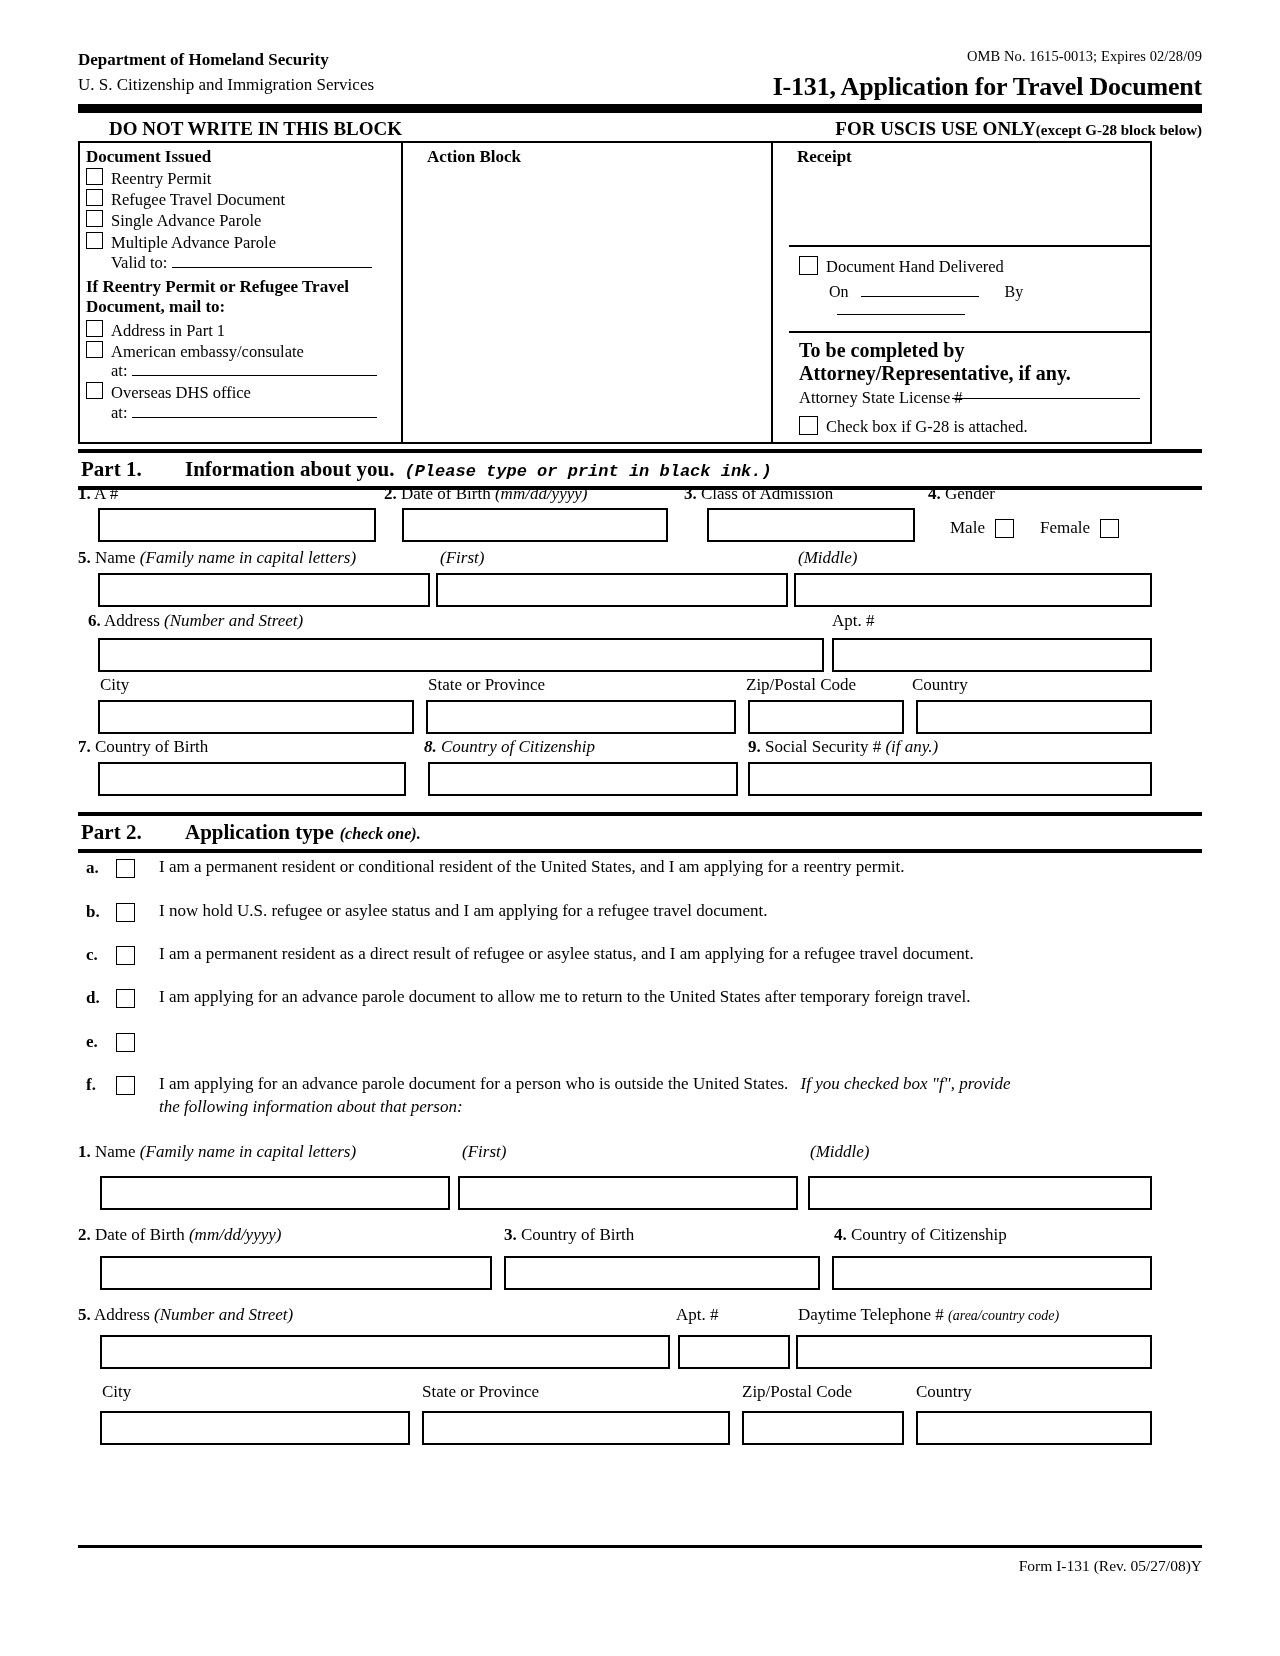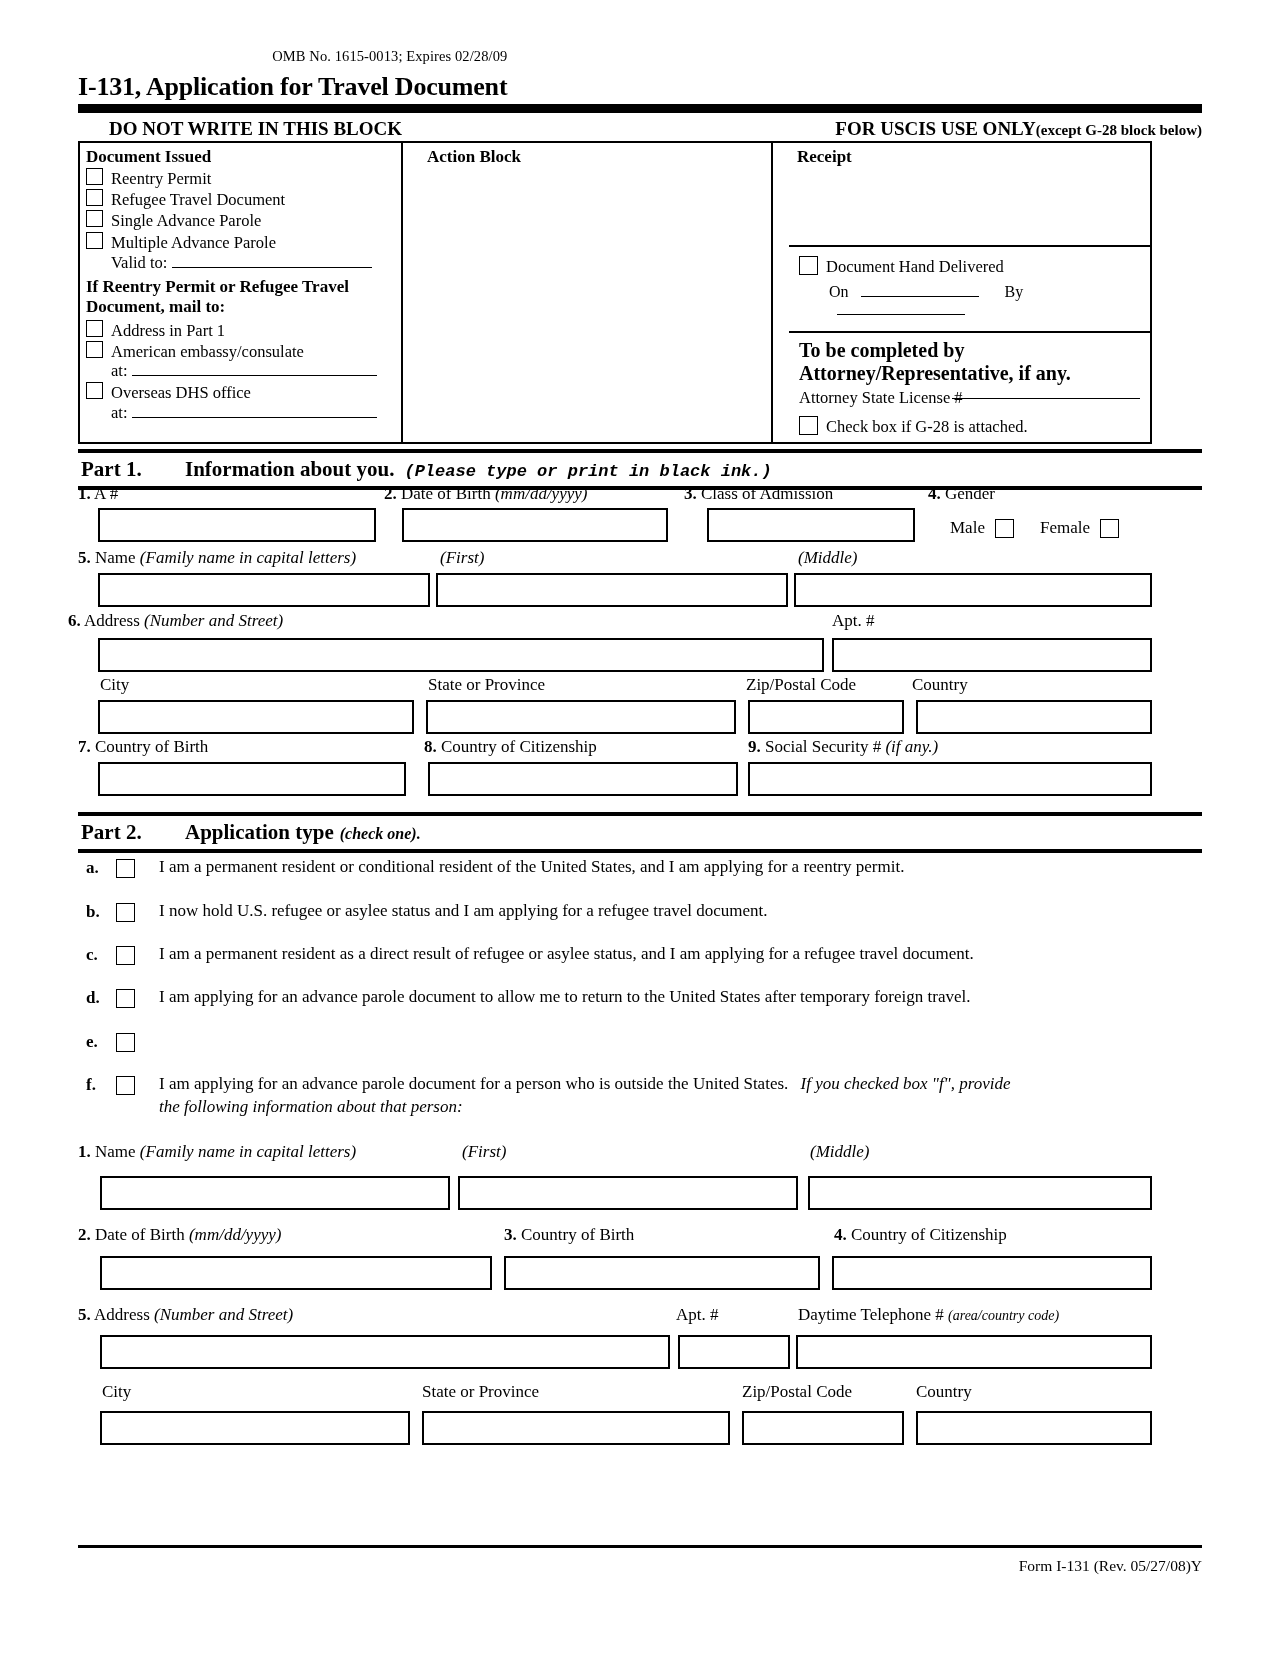--- a/index.html
+++ b/index.html
@@ -112,20 +112,24 @@
   .footer-rule { position: absolute; left: 78px; right: 78px; top: 1545px; height: 3px; background: #000; }
   .footer-text { position: absolute; right: 78px; top: 1557px; font-size: 15.5px; }
 </style>
 </head>
 <body>
 
 <div class="page">
 
   <div class="hdr">
     <div class="hdr-row">
+      <div class="hdr-left">
+        <div class="dhs-line1">Department of Homeland Security</div>
+        <div class="dhs-line2">U. S. Citizenship and Immigration Services</div>
+      </div>
       <div class="hdr-right">
         <div class="omb">OMB No. 1615-0013; Expires  02/28/09</div>
         <div class="form-title">I-131, Application for Travel Document</div>
       </div>
     </div>
   </div>
 
   <div class="rule-thick"></div>
 
   <div class="banner">
@@ -267,21 +271,21 @@
     <span class="num">5.</span>
     <span>Name </span><i>(Family name in capital letters)</i>
   </div>
   <div class="abs lbl-s" style="left:440px; top:548px; font-style:italic;">(First)</div>
   <div class="abs lbl-s" style="left:798px; top:548px; font-style:italic;">(Middle)</div>
 
   <div class="abs fbox" style="left:98px; top:573px; width:332px;"></div>
   <div class="abs fbox" style="left:436px; top:573px; width:352px;"></div>
   <div class="abs fbox" style="left:794px; top:573px; width:358px;"></div>
 
-  <div class="abs lbl-s" style="left:68px; top:611px;">
+  <div class="abs lbl-s" style="left:88px; top:611px;">
     <span class="num">6.</span>
     <span>Address </span><i>(Number and Street)</i>
   </div>
   <div class="abs lbl-s" style="left:832px; top:611px;">Apt. #</div>
 
   <div class="abs fbox" style="left:98px; top:638px; width:726px;"></div>
   <div class="abs fbox" style="left:832px; top:638px; width:320px;"></div>
 
   <div class="abs lbl-s" style="left:100px; top:675px;">City</div>
   <div class="abs lbl-s" style="left:428px; top:675px;">State or Province</div>
@@ -290,21 +294,21 @@
 
   <div class="abs fbox" style="left:98px; top:700px; width:316px;"></div>
   <div class="abs fbox" style="left:426px; top:700px; width:310px;"></div>
   <div class="abs fbox" style="left:748px; top:700px; width:156px;"></div>
   <div class="abs fbox" style="left:916px; top:700px; width:236px;"></div>
 
   <div class="abs lbl-s" style="left:78px; top:737px;">
     <span class="num">7.</span>
     <span>Country of Birth</span>
   </div>
-  <div class="abs lbl-s" style="left:424px; top:737px;">
+  <div class="abs lbl-s" style="left:424px; top:737px;font-style:italic;">
     <span class="num">8.</span>
     <span>Country of Citizenship</span>
   </div>
   <div class="abs lbl-s" style="left:748px; top:737px;">
     <span class="num">9.</span>
     <span>Social Security # </span><i>(if any.)</i>
   </div>
 
   <div class="abs fbox" style="left:98px; top:762px; width:308px;"></div>
   <div class="abs fbox" style="left:428px; top:762px; width:310px;"></div>

